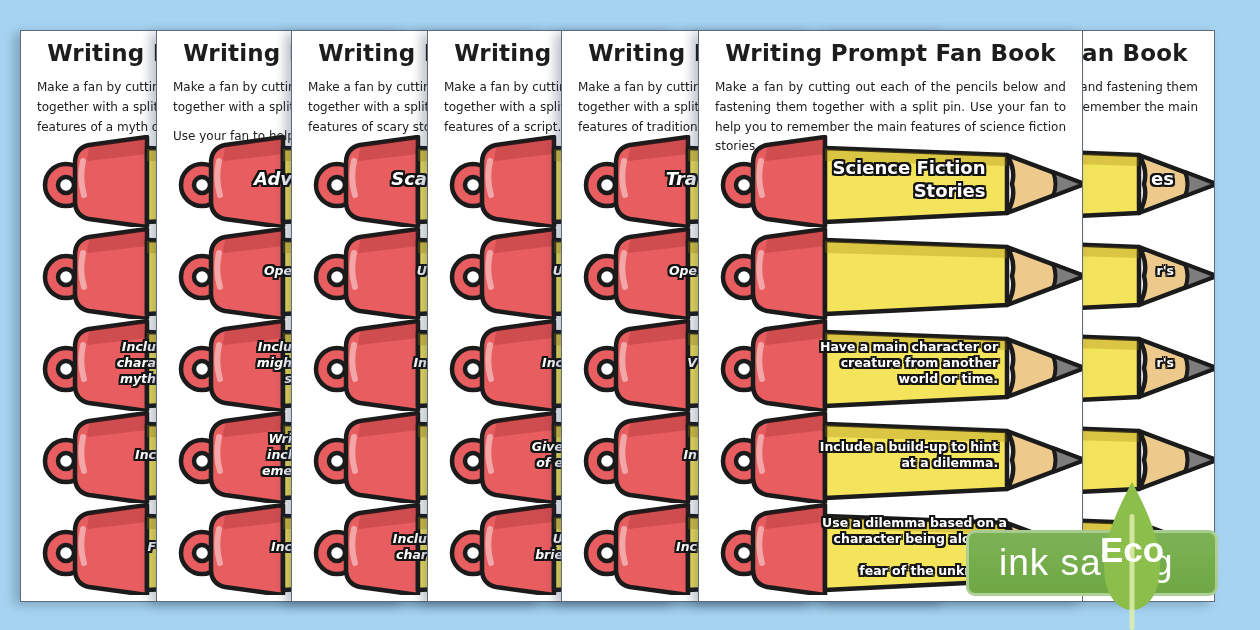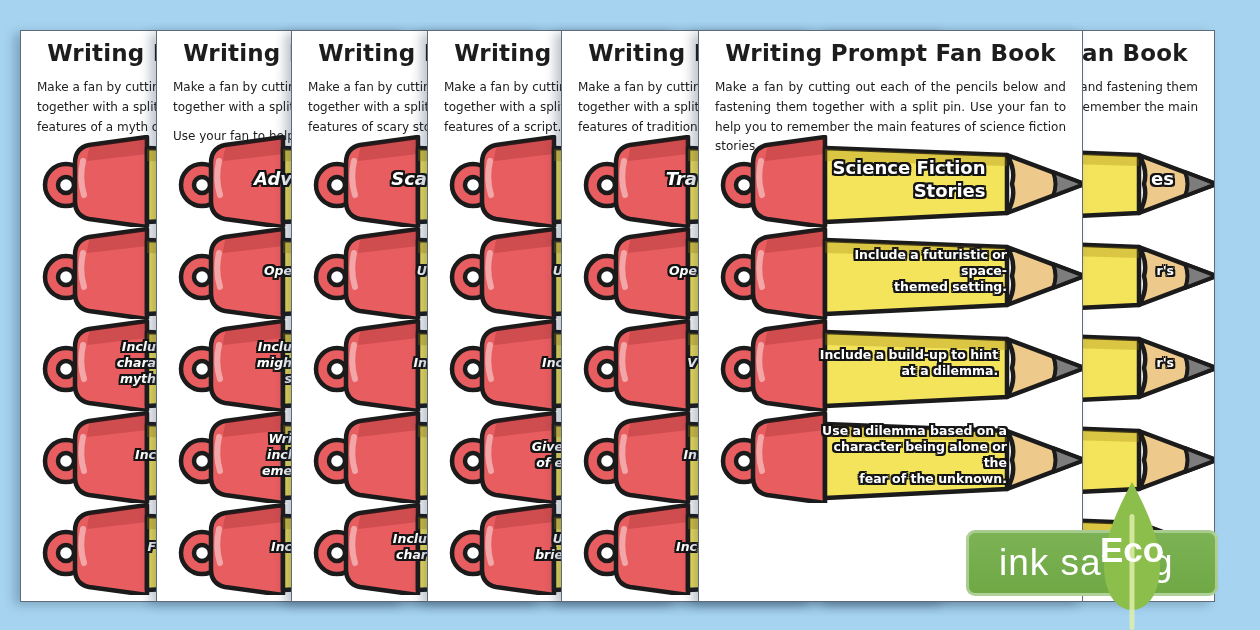--- a/index.html
+++ b/index.html
@@ -484,22 +484,36 @@
       <circle cx="33" cy="50" r="21" class="ol" style="fill:var(--red)"></circle>
       <circle cx="33" cy="50" r="8" fill="#ffffff" class="ol"></circle>
       <path d="M56,10 Q42,13 42,28 L42,66 Q42,81 56,84 L114,92 L114,2 Z" class="ol" style="fill:var(--red)"></path>
       <path d="M58,10 L114,3 L114,19 L54,26 Q55,14 58,10 Z" fill="rgba(120,20,25,0.22)"></path>
       <path d="M50,26 Q46,44 51,60" stroke="rgba(255,255,255,0.45)" stroke-width="6" fill="none" stroke-linecap="round"></path>
       <path d="M114,13 L296,20 L296,78 L114,87 Z" class="ol" style="fill:var(--yellow)"></path>
       <path d="M114,14 L296,21 L296,31 L114,26 Z" fill="rgba(160,130,10,0.30)"></path>
       <path d="M296,20 L373,49 L296,78 Q305,63 301,49 Q305,35 296,20 Z" class="ol" style="fill:var(--wood)"></path>
       <path d="M342,37 L373,49 L342,61 Q347,49 342,37 Z" class="ol2" style="fill:var(--tip)"></path>
     </svg>
-    <div class="pencil-text center">Include a futuristic or space-
-themed setting.</div>
+  </div>
+        <div class="pencil-row">
+    <svg class="pencil-svg" viewBox="0 0 373 92" aria-hidden="true">
+      <circle cx="33" cy="50" r="21" class="ol" style="fill:var(--red)"></circle>
+      <circle cx="33" cy="50" r="8" fill="#ffffff" class="ol"></circle>
+      <path d="M56,10 Q42,13 42,28 L42,66 Q42,81 56,84 L114,92 L114,2 Z" class="ol" style="fill:var(--red)"></path>
+      <path d="M58,10 L114,3 L114,19 L54,26 Q55,14 58,10 Z" fill="rgba(120,20,25,0.22)"></path>
+      <path d="M50,26 Q46,44 51,60" stroke="rgba(255,255,255,0.45)" stroke-width="6" fill="none" stroke-linecap="round"></path>
+      <path d="M114,13 L296,20 L296,78 L114,87 Z" class="ol" style="fill:var(--yellow)"></path>
+      <path d="M114,14 L296,21 L296,31 L114,26 Z" fill="rgba(160,130,10,0.30)"></path>
+      <path d="M296,20 L373,49 L296,78 Q305,63 301,49 Q305,35 296,20 Z" class="ol" style="fill:var(--wood)"></path>
+      <path d="M342,37 L373,49 L342,61 Q347,49 342,37 Z" class="ol2" style="fill:var(--tip)"></path>
+    </svg>
+    <div class="pencil-text center">Have a main character or
+creature from another
+world or time.</div>
   </div>
         <div class="pencil-row">
     <svg class="pencil-svg" viewBox="0 0 373 92" aria-hidden="true">
       <circle cx="33" cy="50" r="21" class="ol" style="fill:var(--red)"></circle>
       <circle cx="33" cy="50" r="8" fill="#ffffff" class="ol"></circle>
       <path d="M56,10 Q42,13 42,28 L42,66 Q42,81 56,84 L114,92 L114,2 Z" class="ol" style="fill:var(--red)"></path>
       <path d="M58,10 L114,3 L114,19 L54,26 Q55,14 58,10 Z" fill="rgba(120,20,25,0.22)"></path>
       <path d="M50,26 Q46,44 51,60" stroke="rgba(255,255,255,0.45)" stroke-width="6" fill="none" stroke-linecap="round"></path>
       <path d="M114,13 L296,20 L296,78 L114,87 Z" class="ol" style="fill:var(--yellow)"></path>
       <path d="M114,14 L296,21 L296,31 L114,26 Z" fill="rgba(160,130,10,0.30)"></path>

